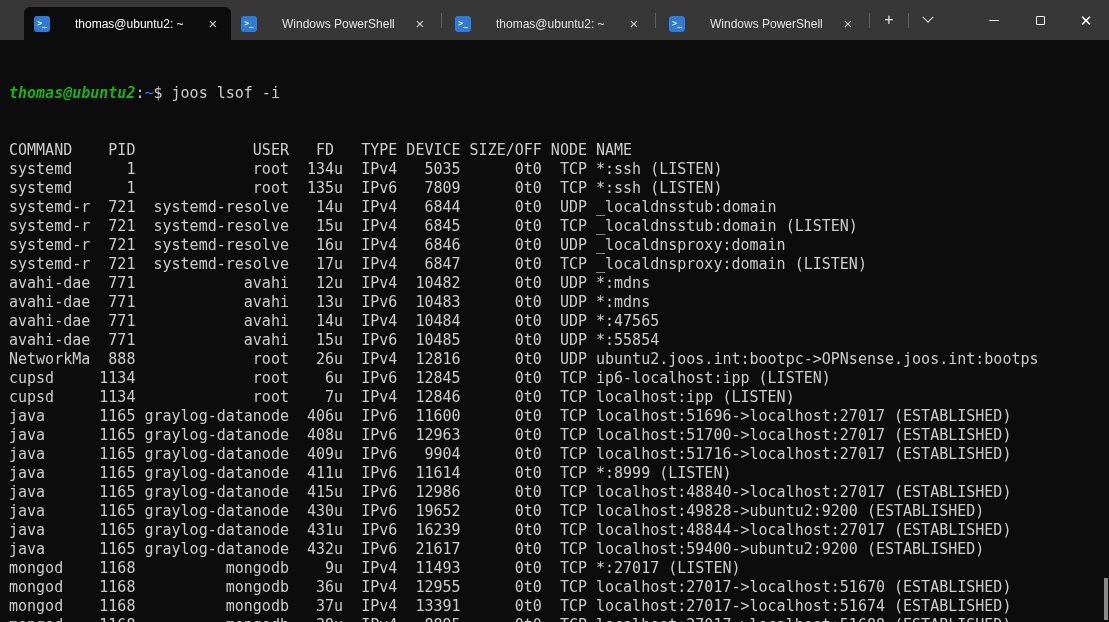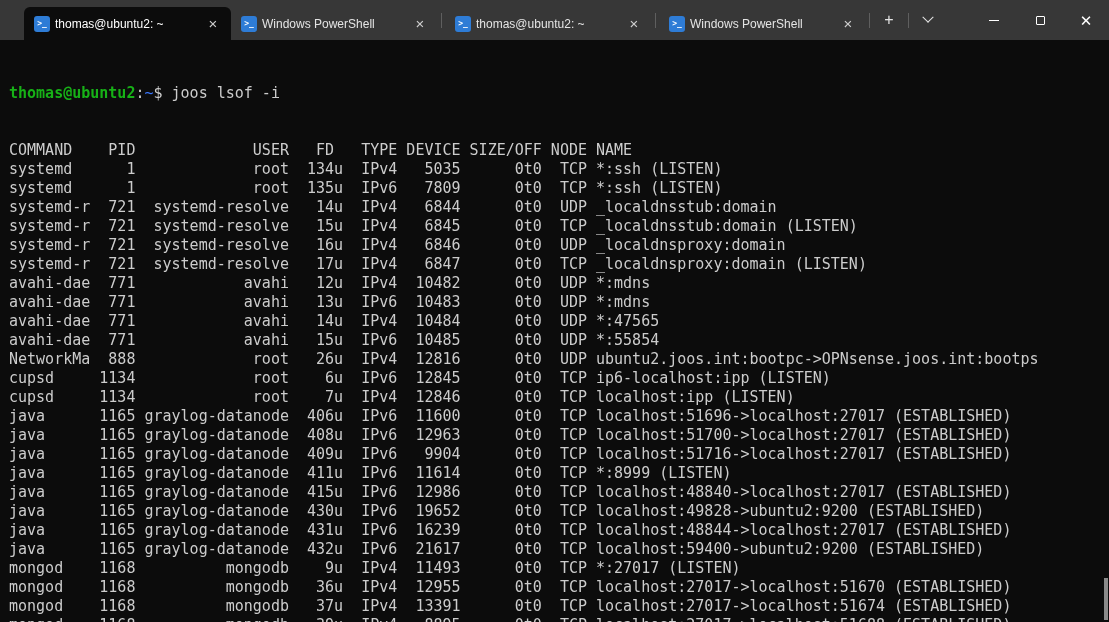--- a/index.html
+++ b/index.html
@@ -19,21 +19,21 @@
     width:207px; height:33px; display:flex; align-items:center;
     padding:0 8px 0 10px; color:#e4e4e4; font-size:12px; cursor:pointer;
     border-radius:6px 6px 0 0;
   }
   .tab.active{ background:var(--tab-active-bg); color:#ffffff; }
   .ps-icon{
     width:16px; height:16px; border-radius:3px; background:var(--ps-blue);
     color:#fff; font-family:"DejaVu Sans Mono", monospace; font-size:8px; font-weight:bold;
     display:flex; align-items:center; justify-content:center; flex:0 0 auto;
   }
-  .tab-title{ flex:1; margin-left:5px; white-space:nowrap; overflow:hidden; }
+  .tab-title{ flex:1; margin-left:25px; white-space:nowrap; overflow:hidden; }
   .tab-close{
     width:20px; height:20px; border-radius:3px; display:flex; align-items:center;
     justify-content:center; font-size:15px; color:#d0d0d0; flex:0 0 auto;
   }
   .tab-sep{ width:1px; height:15px; background:#5f5f5f; align-self:center; margin:0 3px; }
   .bar-btn{
     width:28px; height:28px; align-self:center; margin:0 2px; border-radius:4px;
     display:flex; align-items:center; justify-content:center; color:#e4e4e4; font-size:16px;
   }
   .chevron{
@@ -47,21 +47,21 @@
   .glyph-max{ width:9px; height:9px; border:1px solid #ffffff; border-radius:1px; }
   .glyph-close{ font-size:15px; font-weight:300; line-height:1; }
   
   .terminal{
     position:absolute; top:40px; left:0; width:1109px; height:582px;
     background:var(--term-bg); color:var(--term-fg);
     font-family:"DejaVu Sans Mono", monospace; font-size:15px; line-height:19px;
     padding:6px 0 0 9px; white-space:pre; overflow:hidden;
   }
   .line{ height:19px; }
-  .green{ color:var(--green); font-weight:bold; }
+  .green{ color:var(--green); font-weight:bold;font-style:italic; }
   .blue{ color:var(--blue); }
   .scrollbar{ position:absolute; top:40px; right:0; width:6px; height:582px; }
   .scroll-thumb{ position:absolute; right:1px; bottom:2px; width:4px; height:42px; background:var(--thumb); }
 </style>
 </head>
 <body>
 
 <div class="titlebar">
   <div class="tab-strip" id="tab-strip">
       <div class="tab active">

